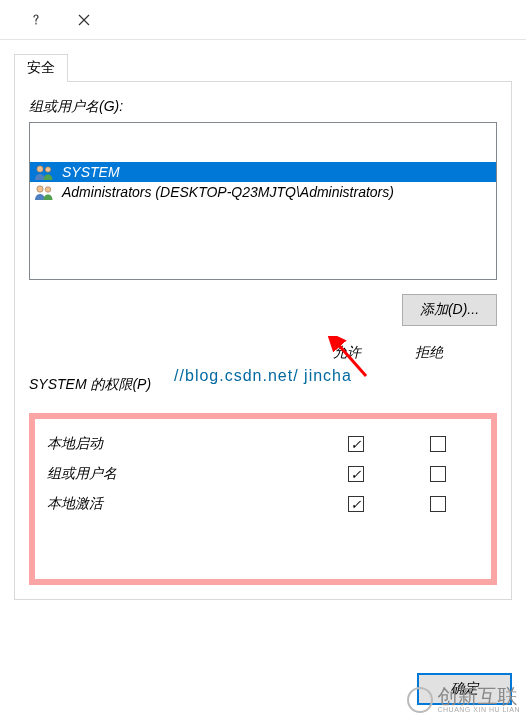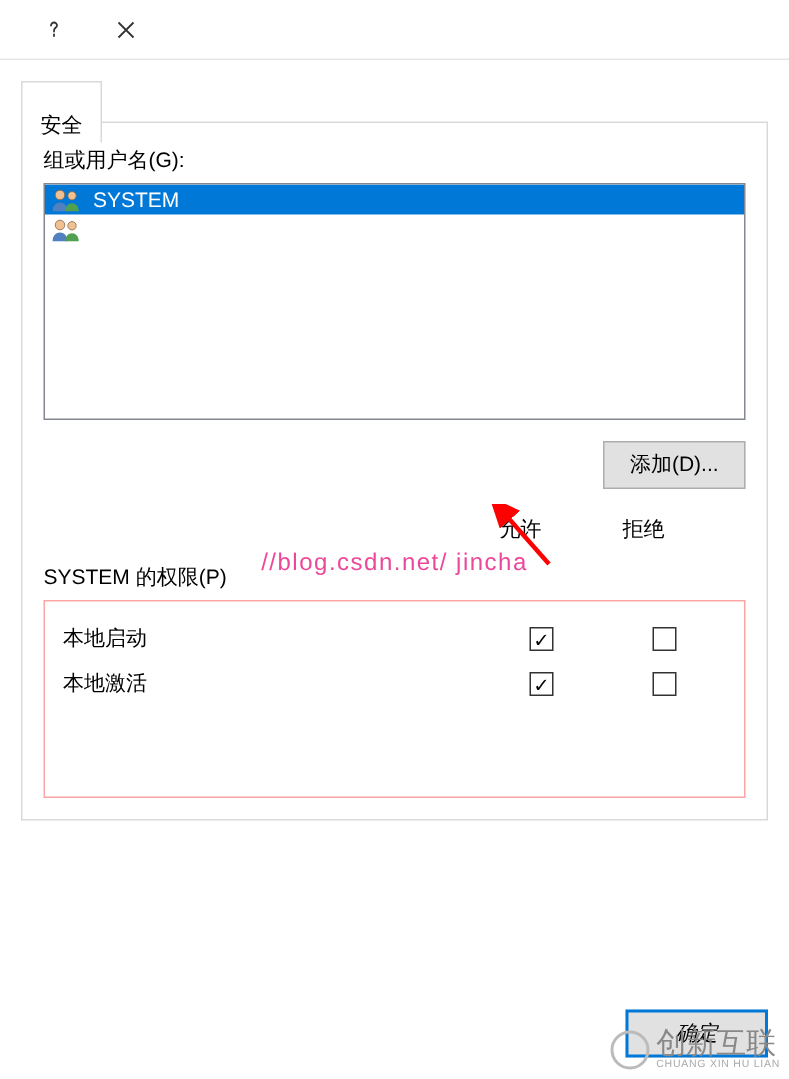--- a/index.html
+++ b/index.html
@@ -2,44 +2,44 @@
 <html><head>
   <meta charset="utf-8">
   <style>
     * { box-sizing: border-box; font-family: "Microsoft YaHei", "Segoe UI", sans-serif; font-size: 14px; }
     body { margin: 0; background: #fff; width: 526px; height: 719px; position: relative; }
     .titlebar { height: 40px; display: flex; align-items: center; padding-left: 12px; border-bottom: 1px solid #e5e5e5; }
     .title { flex: 1; color: #000; }
     .tbtn { width: 48px; height: 40px; display: flex; align-items: center; justify-content: center; color: #333; }
     .tbtn svg { width: 12px; height: 12px; }
     .tab-strip { margin: 14px 0 0 14px; height: 28px; display: flex; }
-    .tab { border: 1px solid #d9d9d9; border-bottom: none; padding: 20px 12px; background: #fff; position: relative; z-index: 2; }
-    .content { margin: 0 14px 14px; border: 1px solid #d9d9d9; padding: 16px 14px 14px; margin-top: -1px; }
+    .tab { border: 1px solid #d9d9d9; border-bottom: none; padding: 4px 12px; background: #fff; position: relative; z-index: 2; }
+    .content { margin: 0 14px 14px; border: 1px solid #d9d9d9; padding: 16px 14px 14px; margin-top: -1px; font-style: italic; }
     .label { margin-bottom: 6px; color: #000; }
     .listbox { border: 1px solid #828790; height: 158px; background: #fff; overflow: auto; }
     .row { display: flex; align-items: center; gap: 6px; padding: 2px 4px; }
-    .row.selected { background: #0078d7; color: #fff; }
+    .row.selected { background: #0078d7; color: #fff; margin-top: 39px; }
     .row.selected .usericon { filter: none; }
     .usericon { width: 22px; height: 16px; }
     .btnrow { display: flex; gap: 8px; justify-content: flex-end; margin-top: 14px; position: relative; }
     .btn { width: 95px; height: 32px; border: 1px solid #adadad; background: #e1e1e1; display: flex; align-items: center; justify-content: center; color: #000; }
     .permlabel { margin-top: 18px; display: flex; }
     .permlabel .pl-main { flex: 1; margin-top: 32px; }
     .permlabel .pl-col { width: 82px; text-align: left; }
-    .permtable { border: 1px solid #fca5a5; margin-top: 6px; padding: 10px 0 60px; }
+    .permtable { border: 6px solid #fca5a5; margin-top: 19px; padding: 10px 0 60px; }
     .permrow { display: flex; padding: 6px 12px; align-items: center; }
     .permrow .pn { flex: 1; }
     .cbcell { width: 82px; display: flex; justify-content: center; }
     .cb { width: 16px; height: 16px; border: 1px solid #333; background: #fff; display: flex; align-items: center; justify-content: center; }
     .cb.checked::after { content: "✓"; font-size: 13px; line-height: 1; }
     .footer { position: absolute; bottom: 14px; right: 14px; display: flex; gap: 14px; font-style: italic; }
     .btn.primary { border: 2px solid #0078d7; background: #e1e1e1; }
     .watermark { position: absolute; bottom: 6px; right: 6px; display: flex; align-items: center; gap: 4px; color: #999; font-size: 12px; pointer-events: none; }
     .watermark .c { width: 26px; height: 26px; border: 2px solid #bbb; border-radius: 50%; display: inline-block; }
-    .wm-text { position: absolute; left: 0; right: 0; top: 367px; text-align: center; color: #ec4899; font-size: 16px; letter-spacing: 1px; pointer-events: none; }
+    .wm-text { position: absolute; left: 0; right: 0; top: 367px; text-align: center; color: #0369a1; font-size: 16px; letter-spacing: 1px; pointer-events: none; }
     .arrow { position: absolute; left: 326px; top: 336px; pointer-events: none; }
   </style>
 </head>
 <body>
 
 <div class="titlebar">
   <div class="tbtn">
     <svg viewBox="0 0 12 12">
         <path d="M4 3c0-1 1-2 2-2s2 1 2 2-1 1.5-1.5 2S6 6 6 7M6 9v1" stroke="#333" stroke-width="1.2" fill="none" stroke-linecap="round"></path>
       </svg>
@@ -67,36 +67,46 @@
         </svg>
         <span>SYSTEM</span>
       </div>
       <div class="row">
         <svg class="usericon" viewBox="0 0 22 16">
           <circle cx="6" cy="5" r="3.2" fill="#f0c090" stroke="#806040" stroke-width="0.5"></circle>
           <path d="M1 16c0-4 2.5-6 5-6s5 2 5 6" fill="#5080c0"></path>
           <circle cx="14" cy="5.5" r="2.8" fill="#f0c090" stroke="#806040" stroke-width="0.5"></circle>
           <path d="M9.5 16c0-3.5 2-5.5 4.5-5.5s4.5 2 4.5 5.5" fill="#50a050"></path>
         </svg>
+        <span>Administrators (DESKTOP-Q23MJTQ\Administrators)</span>
       </div>
     </div>
 
   <div class="btnrow">
     <div class="btn">添加(D)...</div>
   </div>
 
   <div class="permlabel">
     <span class="pl-main">SYSTEM 的权限(P)</span>
     <span class="pl-col">允许</span>
     <span class="pl-col">拒绝</span>
   </div>
 
   <div class="permtable" id="perm-table">
       <div class="permrow">
         <span class="pn">本地启动</span>
+        <span class="cbcell">
+          <span class="cb checked"></span>
+        </span>
+        <span class="cbcell">
+          <span class="cb"></span>
+        </span>
+      </div>
+      <div class="permrow">
+        <span class="pn">组或用户名</span>
         <span class="cbcell">
           <span class="cb checked"></span>
         </span>
         <span class="cbcell">
           <span class="cb"></span>
         </span>
       </div>
       <div class="permrow">
         <span class="pn">本地激活</span>
         <span class="cbcell">

